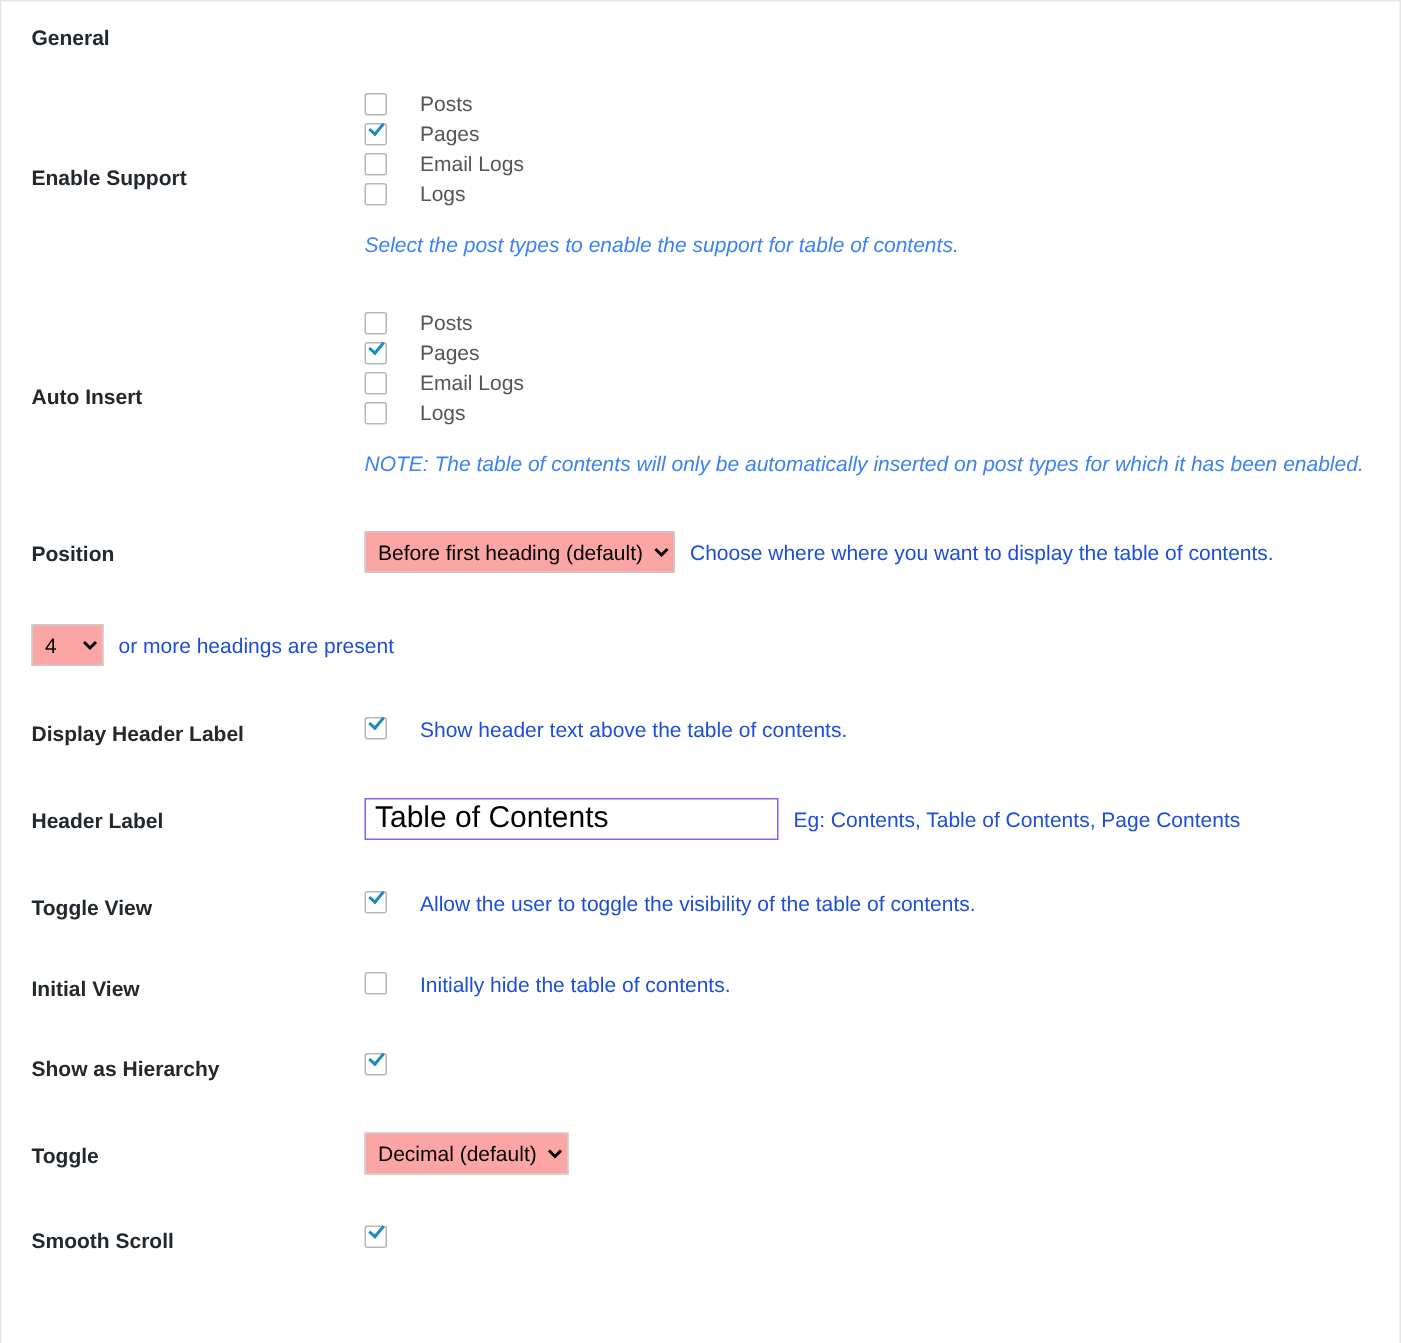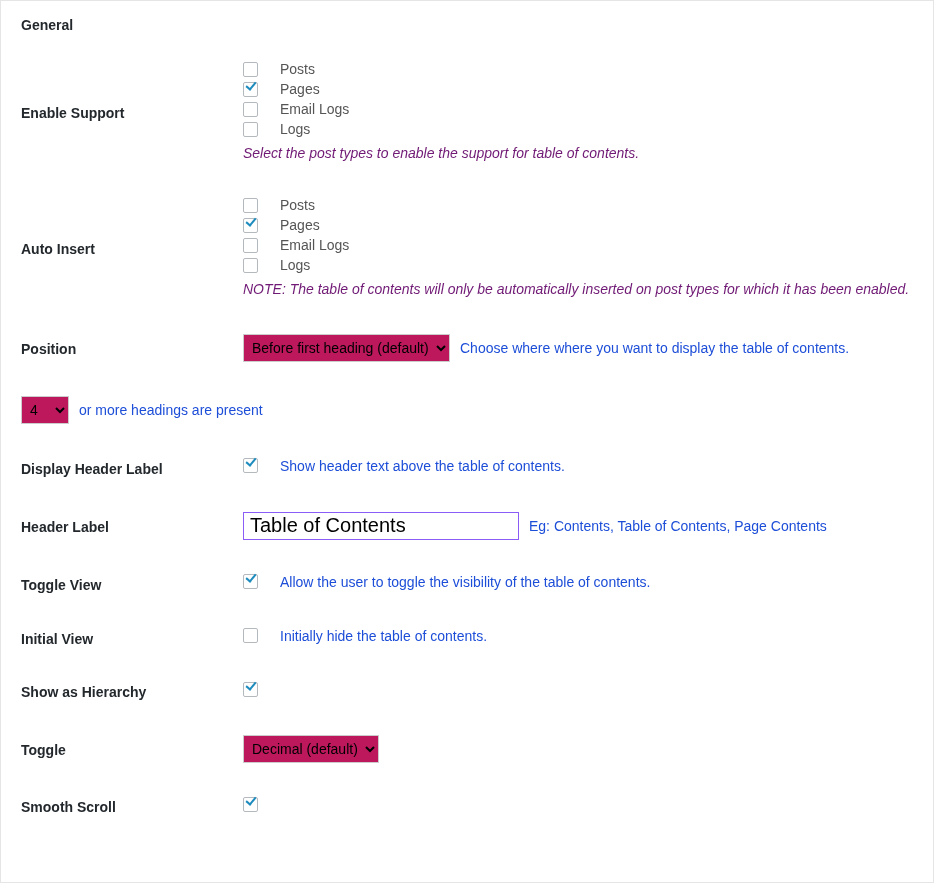--- a/index.html
+++ b/index.html
@@ -2,25 +2,25 @@
 <html><head>
 <meta charset="utf-8">
 <style>
   html,body{margin:0;padding:0;font-family:-apple-system,BlinkMacSystemFont,"Segoe UI",Helvetica,Arial,sans-serif;background:#fff;color:#333}
   .panel{width:934px;box-sizing:border-box;border:1px solid #e5e5e5;background:#fff;padding:14px 20px 56px}
   .panel-title{font-weight:600;font-size:14px;color:#23282d;margin:2px 0 28px}
   .row{display:flex;align-items:center;margin-bottom:34px}
   .label-col{width:222px;flex:0 0 222px;font-weight:600;font-size:14px;color:#23282d;padding-top:2px}
   .field-col{flex:1;font-size:14px;color:#555}
   .opt{display:flex;align-items:center;gap:22px;margin-bottom:4px}
-  .helper{font-style:italic;color:#701a75;margin-top:6px;line-height:1.45;font-size:14px}
+  .helper{font-style:italic;color:#3b82f6;margin-top:16px;line-height:1.45;font-size:14px}
   .helper .note{display:block}
   input[type=checkbox]{width:15px;height:15px;margin:0;appearance:none;border:1px solid #b4b9be;background:#fff;border-radius:2px;position:relative;cursor:pointer}
   input[type=checkbox]:checked::after{content:"";position:absolute;left:2px;top:-1px;width:8px;height:4px;border:2px solid #1e8cbe;border-top:none;border-right:none;transform:rotate(-50deg)}
-  select{font-size:14px;padding:3px 4px;border:1px solid #ccc;background:#be185d;height:28px}
+  select{font-size:14px;padding:3px 4px;border:1px solid #ccc;background:#fca5a5;height:28px}
   input[type=text]{font-size:20px;padding:4px 6px;border:1px solid #8b5cf6;width:276px;height:28px;box-sizing:border-box}
   .inline-text{color:#1d4ed8}
   .inline-seg{display:flex;align-items:center;gap:10px;flex-wrap:wrap}
 </style>
 </head>
 <body>
 
 <div class="panel">
 
   <div class="panel-title">General</div>

